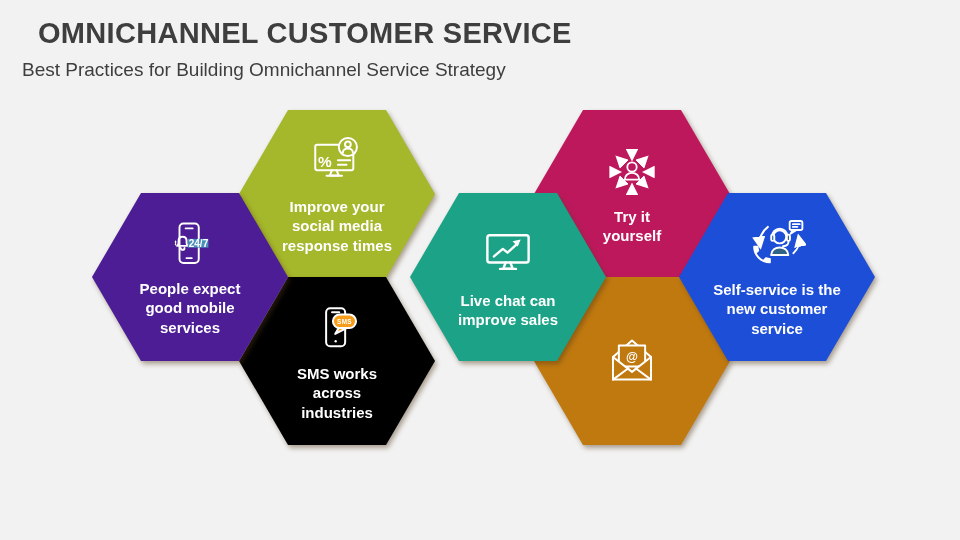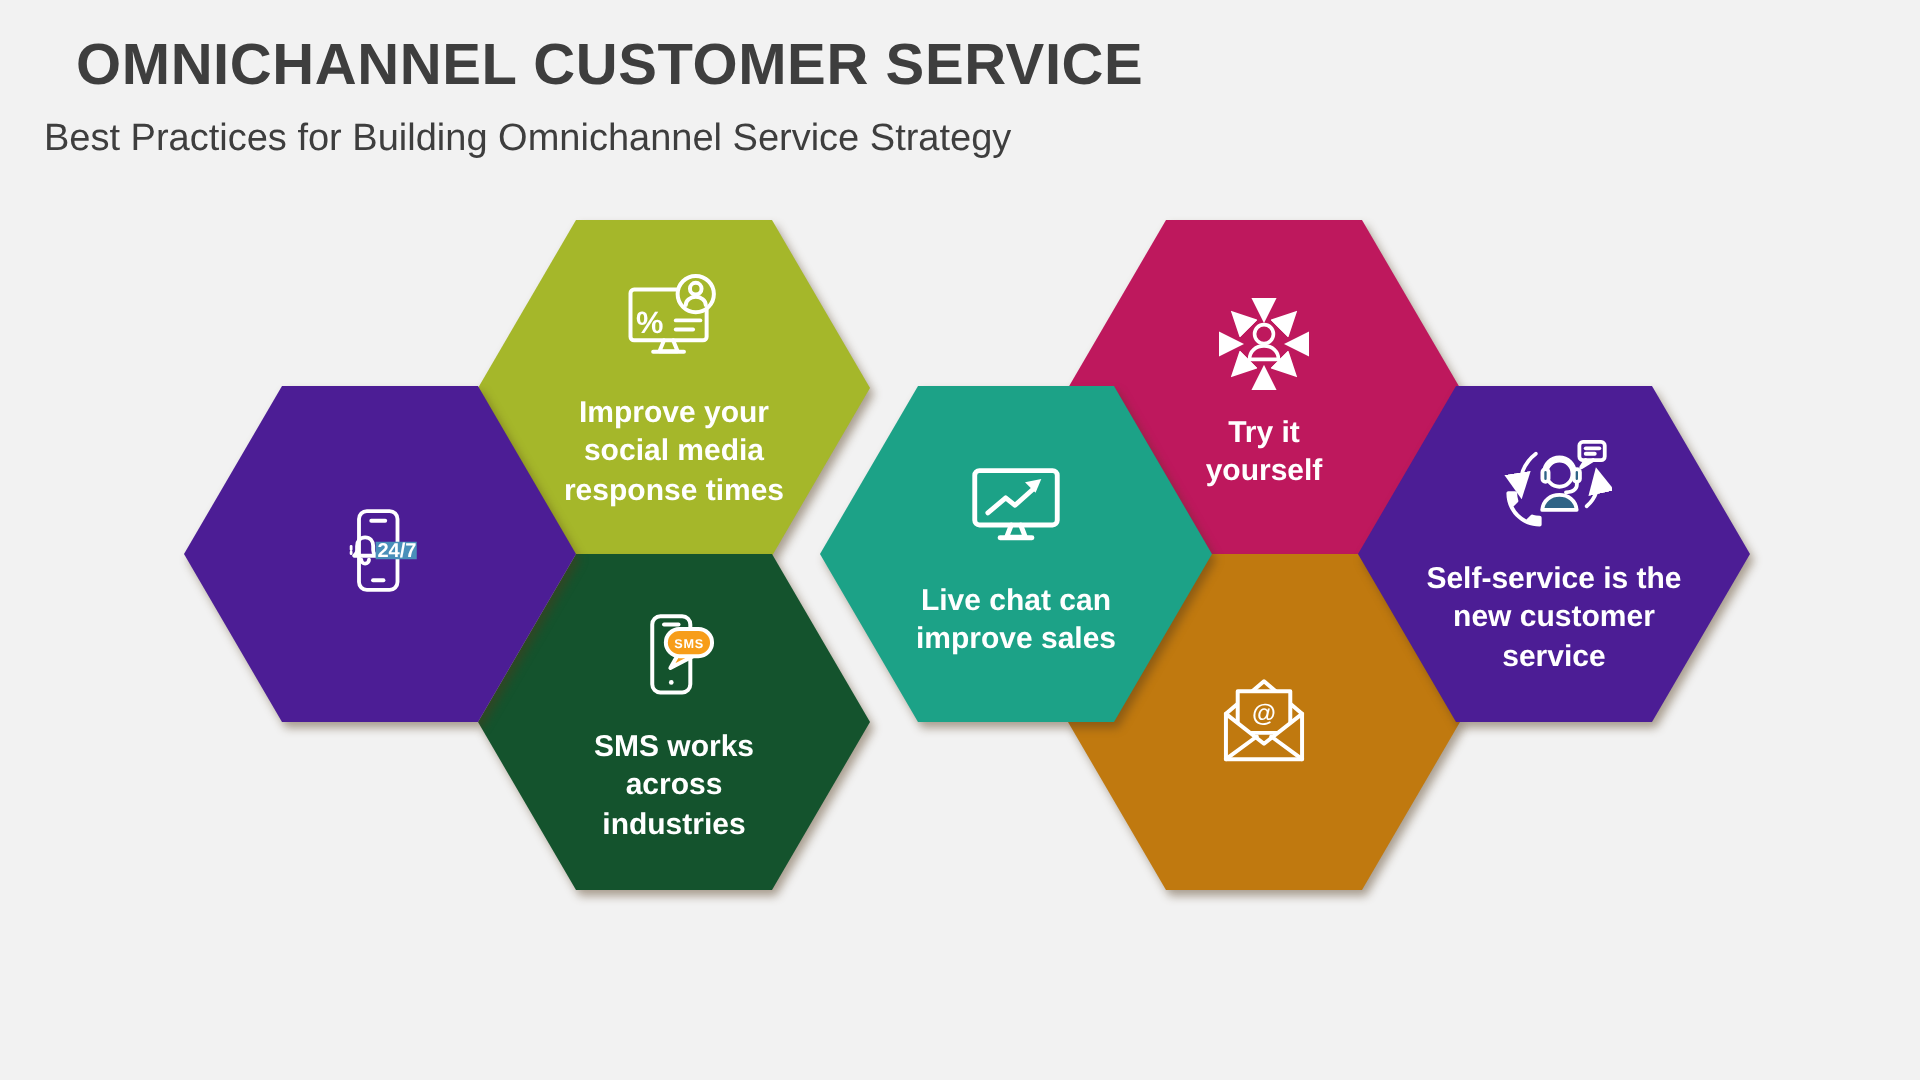--- a/index.html
+++ b/index.html
@@ -95,21 +95,21 @@
             <path d="M43 43 L47.5 47.5" marker-end="url(#ahA)"></path>
           </g>
         </svg>
       </span>
       <div class="hex-label">Try it
 yourself</div>
     </div>
   </div>
 
   <div class="hex-wrap pos-sms">
-    <div class="hex" style="background-color: #14532d; color: rgb(247, 157, 25);">
+    <div class="hex" style="background-color: #000000; color: rgb(247, 157, 25);">
       <span class="icon">
         <svg width="58" height="58" viewBox="0 0 64 64">
           <g stroke="#ffffff" stroke-width="2.2" fill="none" stroke-linecap="round" stroke-linejoin="round">
             <rect x="20" y="9" width="21" height="42" rx="4.5"></rect>
             <line x1="26.5" y1="13.5" x2="34.5" y2="13.5"></line>
             <circle cx="30.5" cy="45.5" r="1.3" fill="#ffffff" stroke="none"></circle>
             <path d="M34 30.5 L30 37.5 L42.5 31 Z" fill="currentColor"></path>
             <rect x="27.5" y="16" width="25.5" height="15" rx="7.5" fill="currentColor"></rect>
             <text x="40.3" y="26.3" font-size="7" font-weight="bold" text-anchor="middle" letter-spacing=".4" fill="#ffffff" stroke="none">SMS</text>
           </g>
@@ -146,20 +146,23 @@
             <line x1="27" y1="13" x2="35" y2="13"></line>
             <line x1="28" y1="47" x2="34" y2="47"></line>
             <path d="M15.5 27.6 v1.8 M15.5 30.8 v1" stroke-width="1.6"></path>
             <path d="M23.5 22.5 c-2.8 0 -4.6 2 -4.6 5 v2.3 c0 1 -.4 1.9 -1.1 2.6 l-.6 .6 h12.6 l-.6 -.6 c-.7 -.7 -1.1 -1.6 -1.1 -2.6 v-2.3 c0 -3 -1.8 -5 -4.6 -5 z"></path>
             <path d="M21.3 35.3 a2.2 2.2 0 0 0 4.4 0"></path>
             <rect x="29.5" y="25" width="23.5" height="10" fill="currentColor" stroke="none"></rect>
             <text x="30.5" y="33.8" font-size="11.5" font-weight="bold" fill="#ffffff" stroke="none">24/7</text>
           </g>
         </svg>
       </span>
+      <div class="hex-label">People expect
+good mobile
+services</div>
     </div>
   </div>
 
   <div class="hex-wrap pos-livechat">
     <div class="hex" style="background-color: rgb(28, 162, 135); color: rgb(28, 162, 135);">
       <span class="icon">
         <svg width="60" height="60" viewBox="0 0 64 64">
           <g stroke="#ffffff" stroke-width="2.6" fill="none" stroke-linecap="round" stroke-linejoin="round">
             <rect x="10" y="11" width="44" height="29" rx="2.5"></rect>
             <path d="M29.5 40 L27 46.5 H37 L34.5 40"></path>
@@ -168,21 +171,21 @@
             <polygon points="45.5,15.5 36.8,17.2 42.4,22.8" fill="#ffffff" stroke="none"></polygon>
           </g>
         </svg>
       </span>
       <div class="hex-label">Live chat can
 improve sales</div>
     </div>
   </div>
 
   <div class="hex-wrap pos-selfservice">
-    <div class="hex" style="background-color: #4c1d95; color: rgb(47, 100, 134);">
+    <div class="hex" style="background-color: #1d4ed8; color: rgb(47, 100, 134);">
       <span class="icon">
         <svg width="58" height="58" viewBox="0 0 64 64">
           <defs>
             <marker id="ahB" markerWidth="7" markerHeight="7" refX="5" refY="3.5" orient="auto">
               <path d="M0 0 L7 3.5 L0 7 Z" fill="#ffffff"></path>
             </marker>
           </defs>
           <g stroke="#ffffff" stroke-width="2.1" fill="none" stroke-linecap="round" stroke-linejoin="round">
             <path d="M22 12 A22 22 0 0 0 13.5 33" marker-end="url(#ahB)"></path>
             <path d="M50 41 A18 18 0 0 0 56 23.5" marker-end="url(#ahB)"></path>

